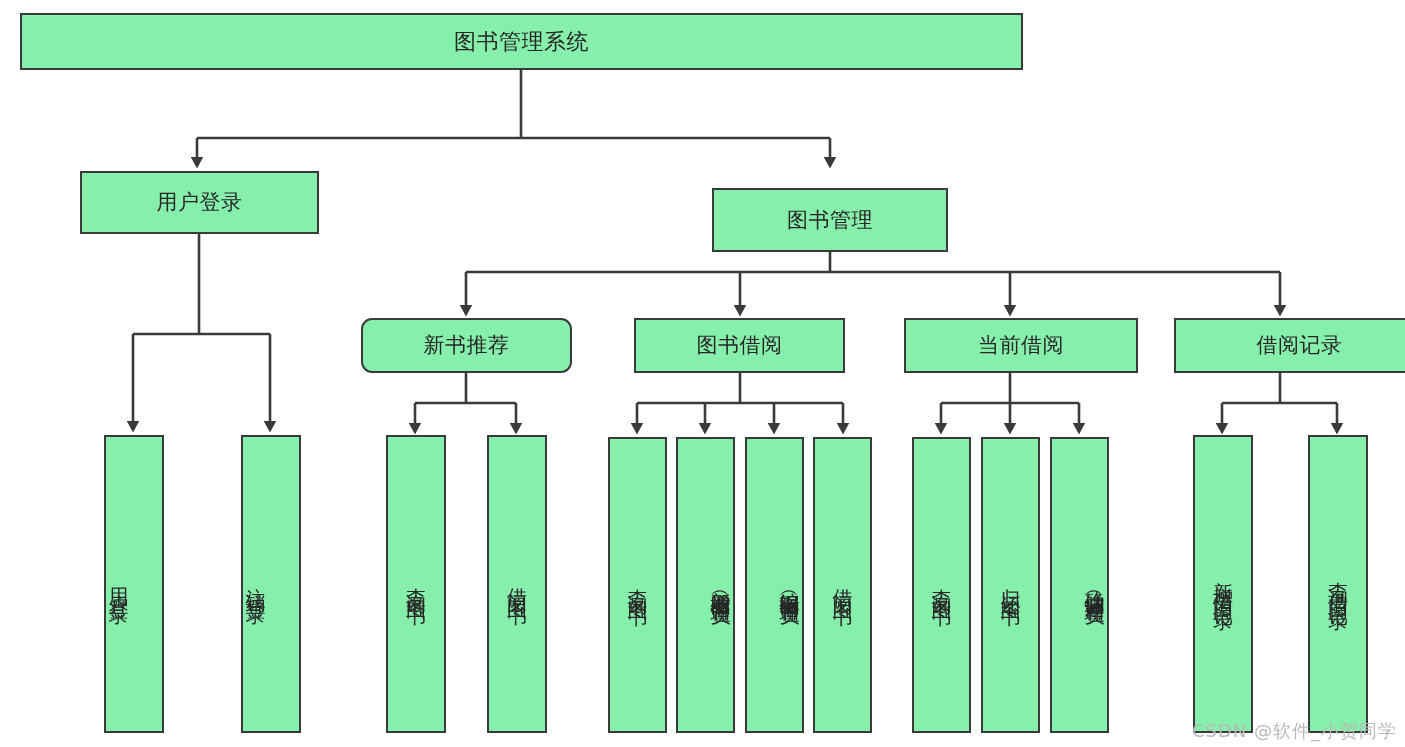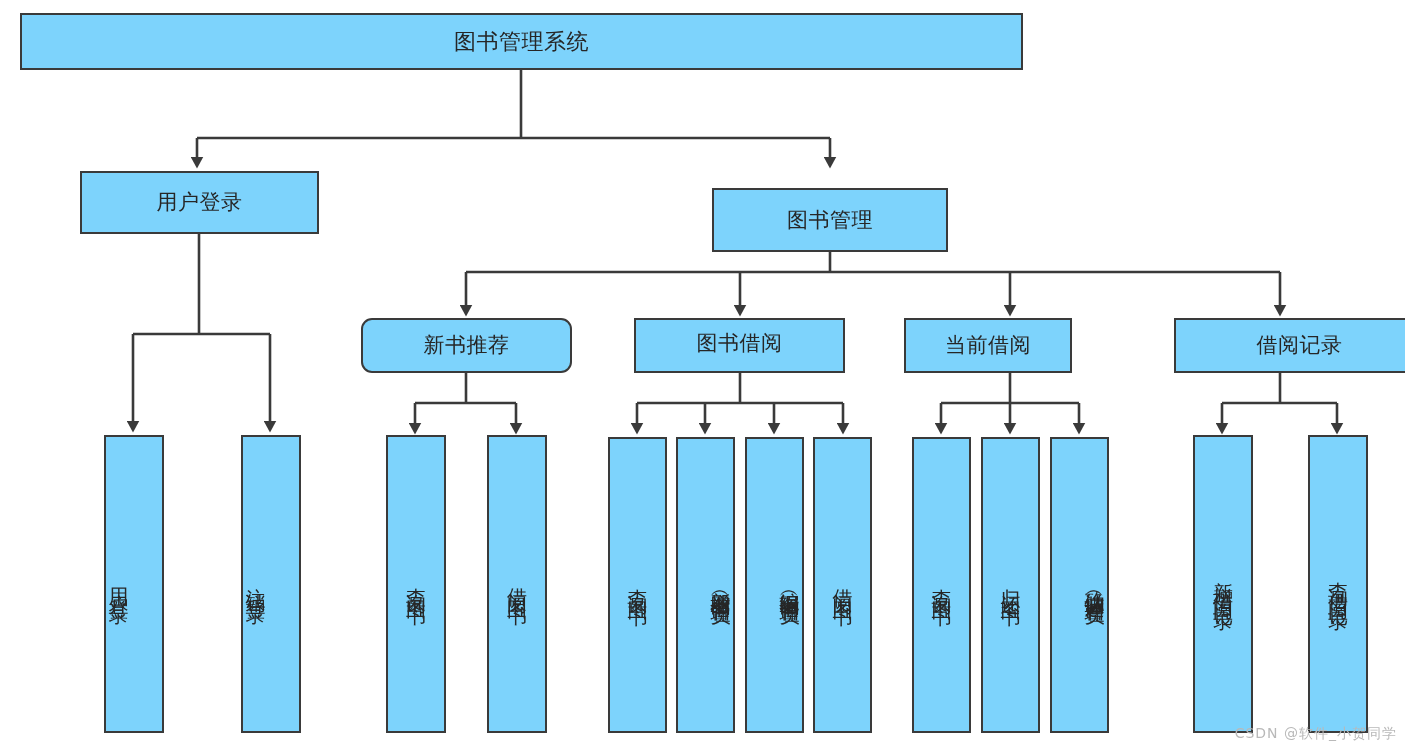--- a/index.html
+++ b/index.html
@@ -13,21 +13,21 @@
     width:1405px;
     height:747px;
     background:#ffffff;
     overflow:hidden;
   }
   
   .node{
     position:absolute;
     box-sizing:border-box;
     border:2.5px solid #3a3a3a;
-    background:#7dd3fc;
+    background:#86efac;
     display:flex;
     align-items:center;
     justify-content:center;
     font-size:21px;
     line-height:1.25;
     color:#262626;
     letter-spacing:.5px;
     white-space:nowrap;
     z-index:3;
   }
@@ -59,21 +59,21 @@
     stroke:#3a3a3a;
     stroke-width:2.6;
     fill:none;
   }
   .arrowhead{fill:#3a3a3a;stroke:none;}
   
   #watermark{
     position:absolute;
     right:8px;
     bottom:4px;
-    font-size:14px;
+    font-size:18px;
     color:#b9b9b9;
     letter-spacing:1px;
     z-index:5;
     white-space:nowrap;
     font-family:"DejaVu Sans","Liberation Sans",sans-serif;
   }
 </style>
 </head>
 <body>
 
@@ -130,23 +130,23 @@
   </svg>
 
   <div class="node root" style="left:20px;top:13px;width:1003px;height:57px;">图书管理系统</div>
 
   <div class="node" style="left:80px;top:171px;width:239px;height:63px;">用户登录</div>
 
   <div class="node" style="left:712px;top:172px;width:236px;height:64px;margin-top:16px;">图书管理</div>
 
   <div class="node" style="left:361px;top:318px;width:211px;height:55px;border-radius:11px;">新书推荐</div>
 
-  <div class="node" style="left:634px;top:318px;width:211px;height:55px;font-family:Liberation Mono, monospace;">图书借阅</div>
+  <div class="node" style="left:634px;top:318px;width:211px;height:55px;">图书借阅</div>
 
-  <div class="node" style="left:904px;top:318px;width:168px;height:55px;">当前借阅</div>
+  <div class="node" style="left:904px;top:318px;width:234px;height:55px;">当前借阅</div>
 
   <div class="node" style="left:1174px;top:318px;width:251px;height:55px;">借阅记录</div>
 
   <div class="node leaf bottom" style="left:104px;top:435px;width:60px;height:298px;">用户登录</div>
 
   <div class="node leaf bottom" style="left:241px;top:435px;width:60px;height:298px;">注销登录</div>
 
   <div class="node leaf center" style="left:386px;top:435px;width:60px;height:298px;">查询图书</div>
 
   <div class="node leaf center" style="left:487px;top:435px;width:60px;height:298px;">借阅图书</div>

